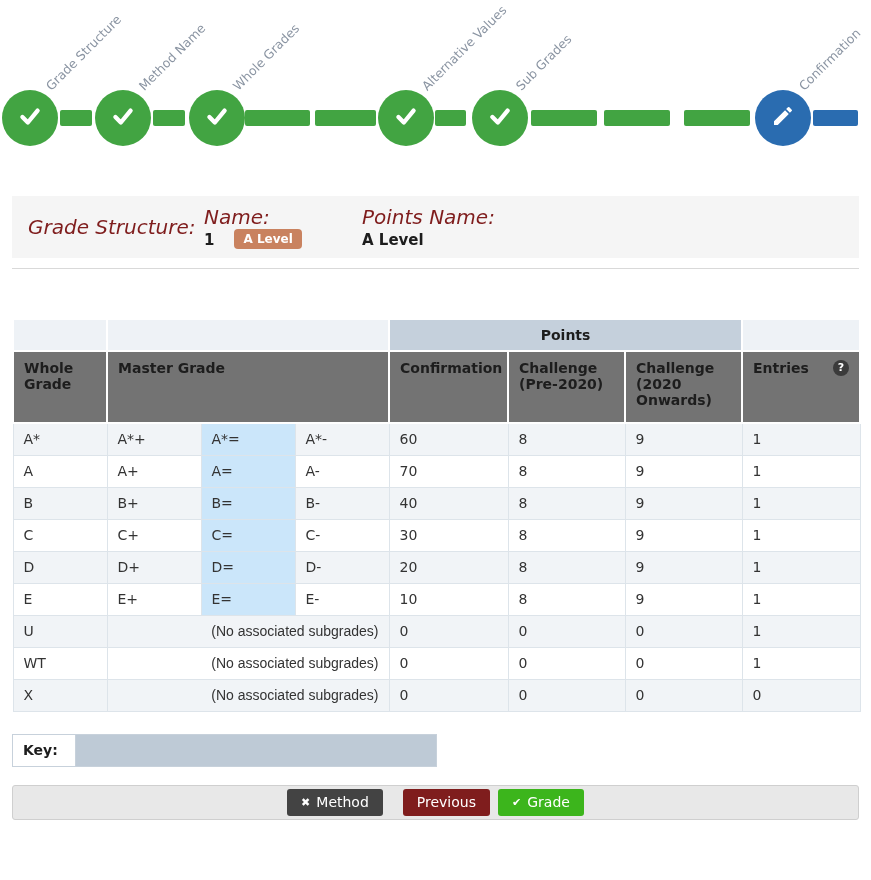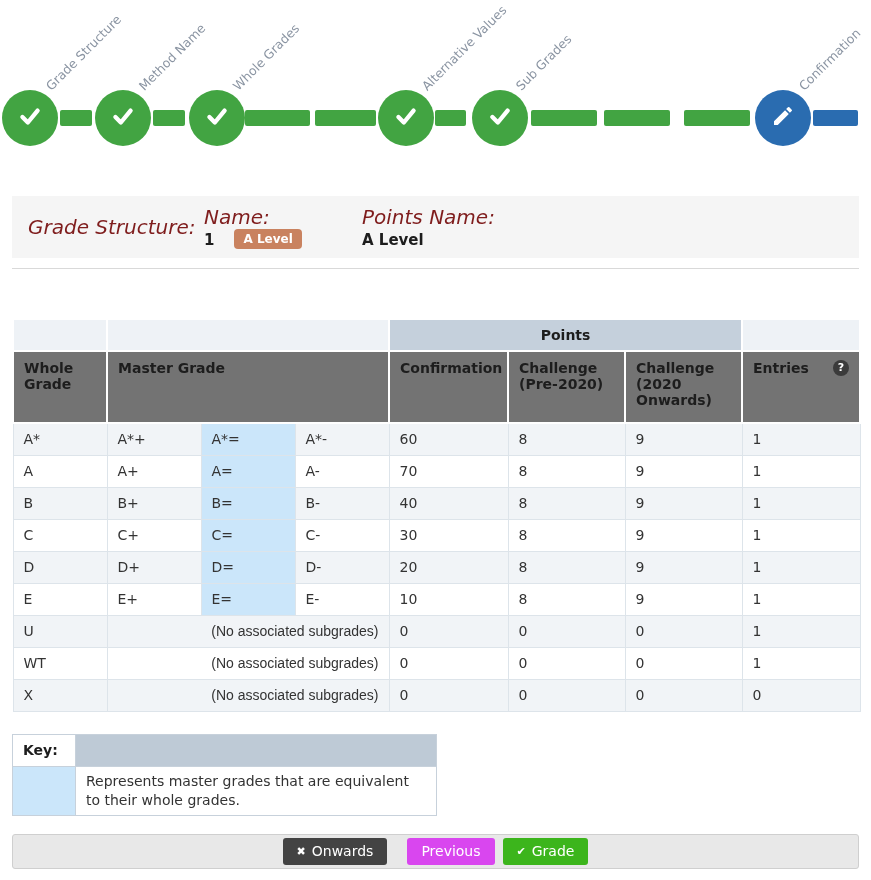--- a/index.html
+++ b/index.html
@@ -92,21 +92,21 @@
     display: flex; align-items: center; justify-content: center;
   }
   .btn {
     border: none; border-radius: 3px; color: #fff; font-size: 14px;
     font-family: "DejaVu Sans", "Liberation Sans", sans-serif;
     padding: 5px 14px; height: 27px; line-height: 17px; cursor: pointer;
     display: inline-flex; align-items: center; gap: 6px;
   }
   .btn .btn-ic { font-size: 11px; line-height: 11px; }
   .btn-cancel { background: #434343; margin-right: 20px; }
-  .btn-previous { background: #d946ef; margin-right: 8px; }
+  .btn-previous { background: #7f1d1d; margin-right: 8px; }
   .btn-finish { background: #3cb51c; }
 </style>
 </head>
 <body>
 
 <div class="page">
 
   <div class="stepper">
 
     <div class="step-bar" style="left:60px;width:32px;"></div>
@@ -299,32 +299,28 @@
     </table>
   </div>
 
   <div class="key-wrap">
     <table class="key">
       <tbody>
           <tr>
         <td class="key-title">Key:</td>
         <td class="key-head"></td>
       </tr>
-      <tr>
-        <td class="key-swatch"></td>
-        <td class="key-desc">Represents master grades that are equivalent to their whole grades.</td>
-      </tr>
     </tbody>
       </table>
   </div>
 
   <div class="footer-bar">
     <button class="btn btn-cancel">
       <span class="btn-ic">✖</span>
-      <span>Onwards</span>
+      <span>Method</span>
     </button>
     <button class="btn btn-previous">
       <span>Previous</span>
     </button>
     <button class="btn btn-finish">
       <span class="btn-ic">✔</span>
       <span>Grade</span>
     </button>
   </div>
 

